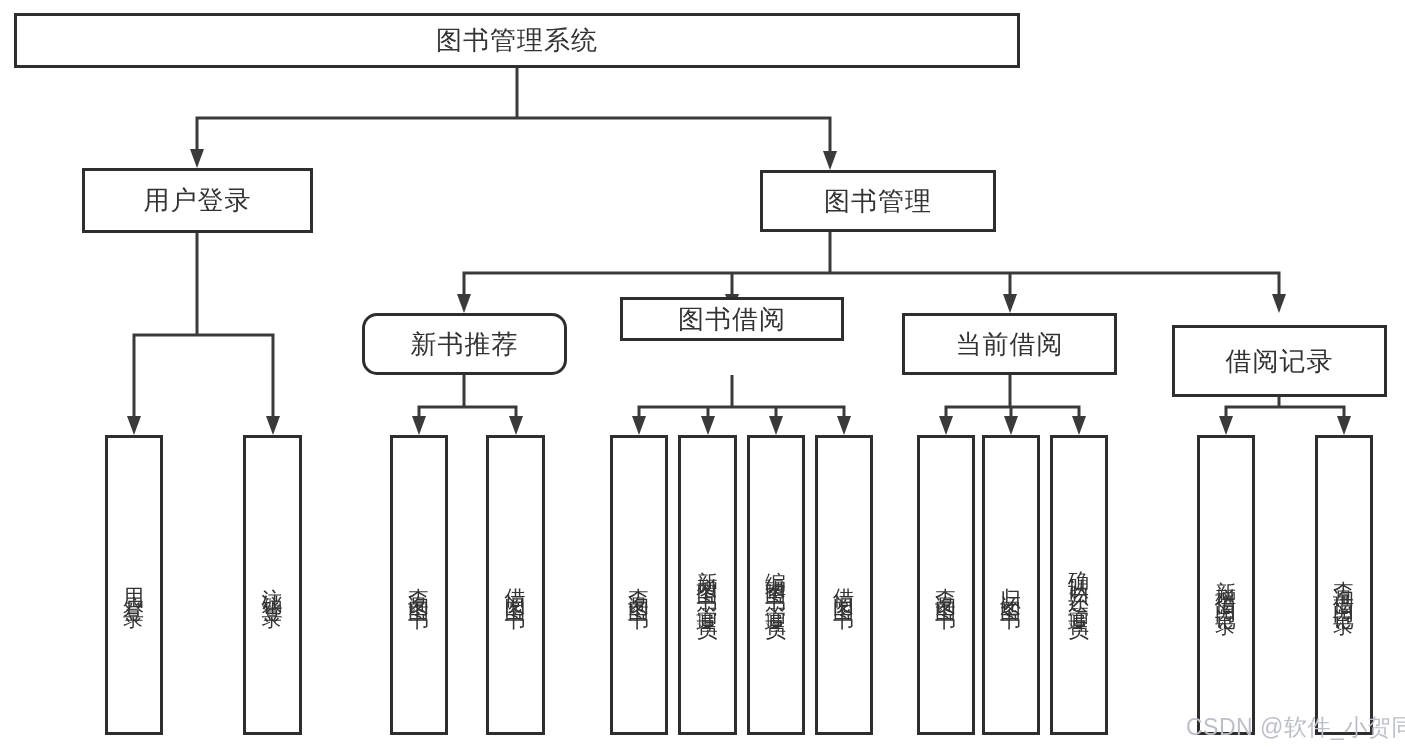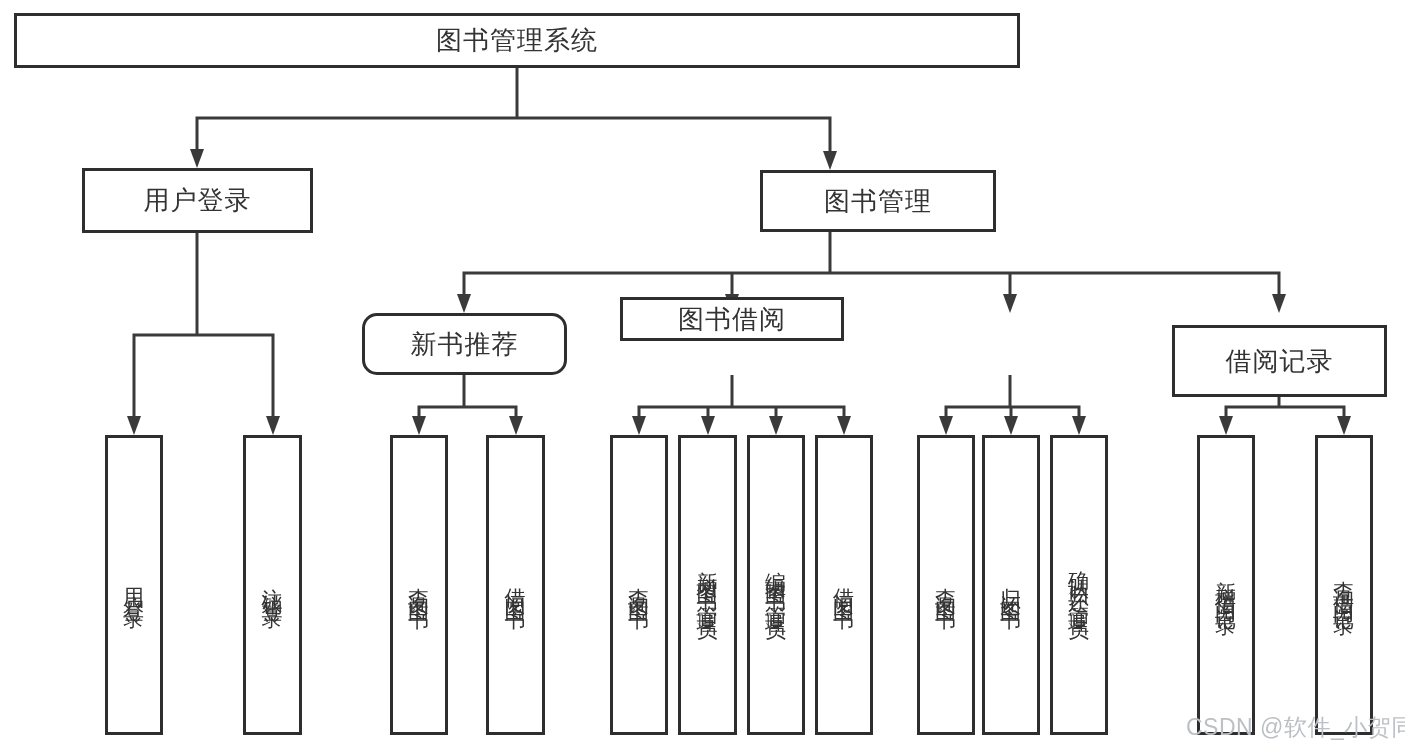--- a/index.html
+++ b/index.html
@@ -132,20 +132,23 @@
   <div class="hbox" style="left:712px; top:170px; width:236px; height:62px;margin-left:48px;">
     <span>图书管理</span>
   </div>
 
   <div class="hbox" style="left:362px; top:313px; width:205px; height:62px;border-radius:15px;">
     <span>新书推荐</span>
   </div>
   <div class="hbox" style="left:620px; top:297px; width:224px; height:44px;">
     <span>图书借阅</span>
   </div>
+  <div class="hbox" style="left:902px; top:313px; width:215px; height:62px;">
+    <span>当前借阅</span>
+  </div>
   <div class="hbox" style="left:1172px; top:325px; width:215px; height:72px;text-align:right;">
     <span>借阅记录</span>
   </div>
 
   <div class="vbox" style="left:105px;">
     <span class="vlabel">用户登录</span>
   </div>
   <div class="vbox" style="left:243px; width:59px;">
     <span class="vlabel">注销登录</span>
   </div>

